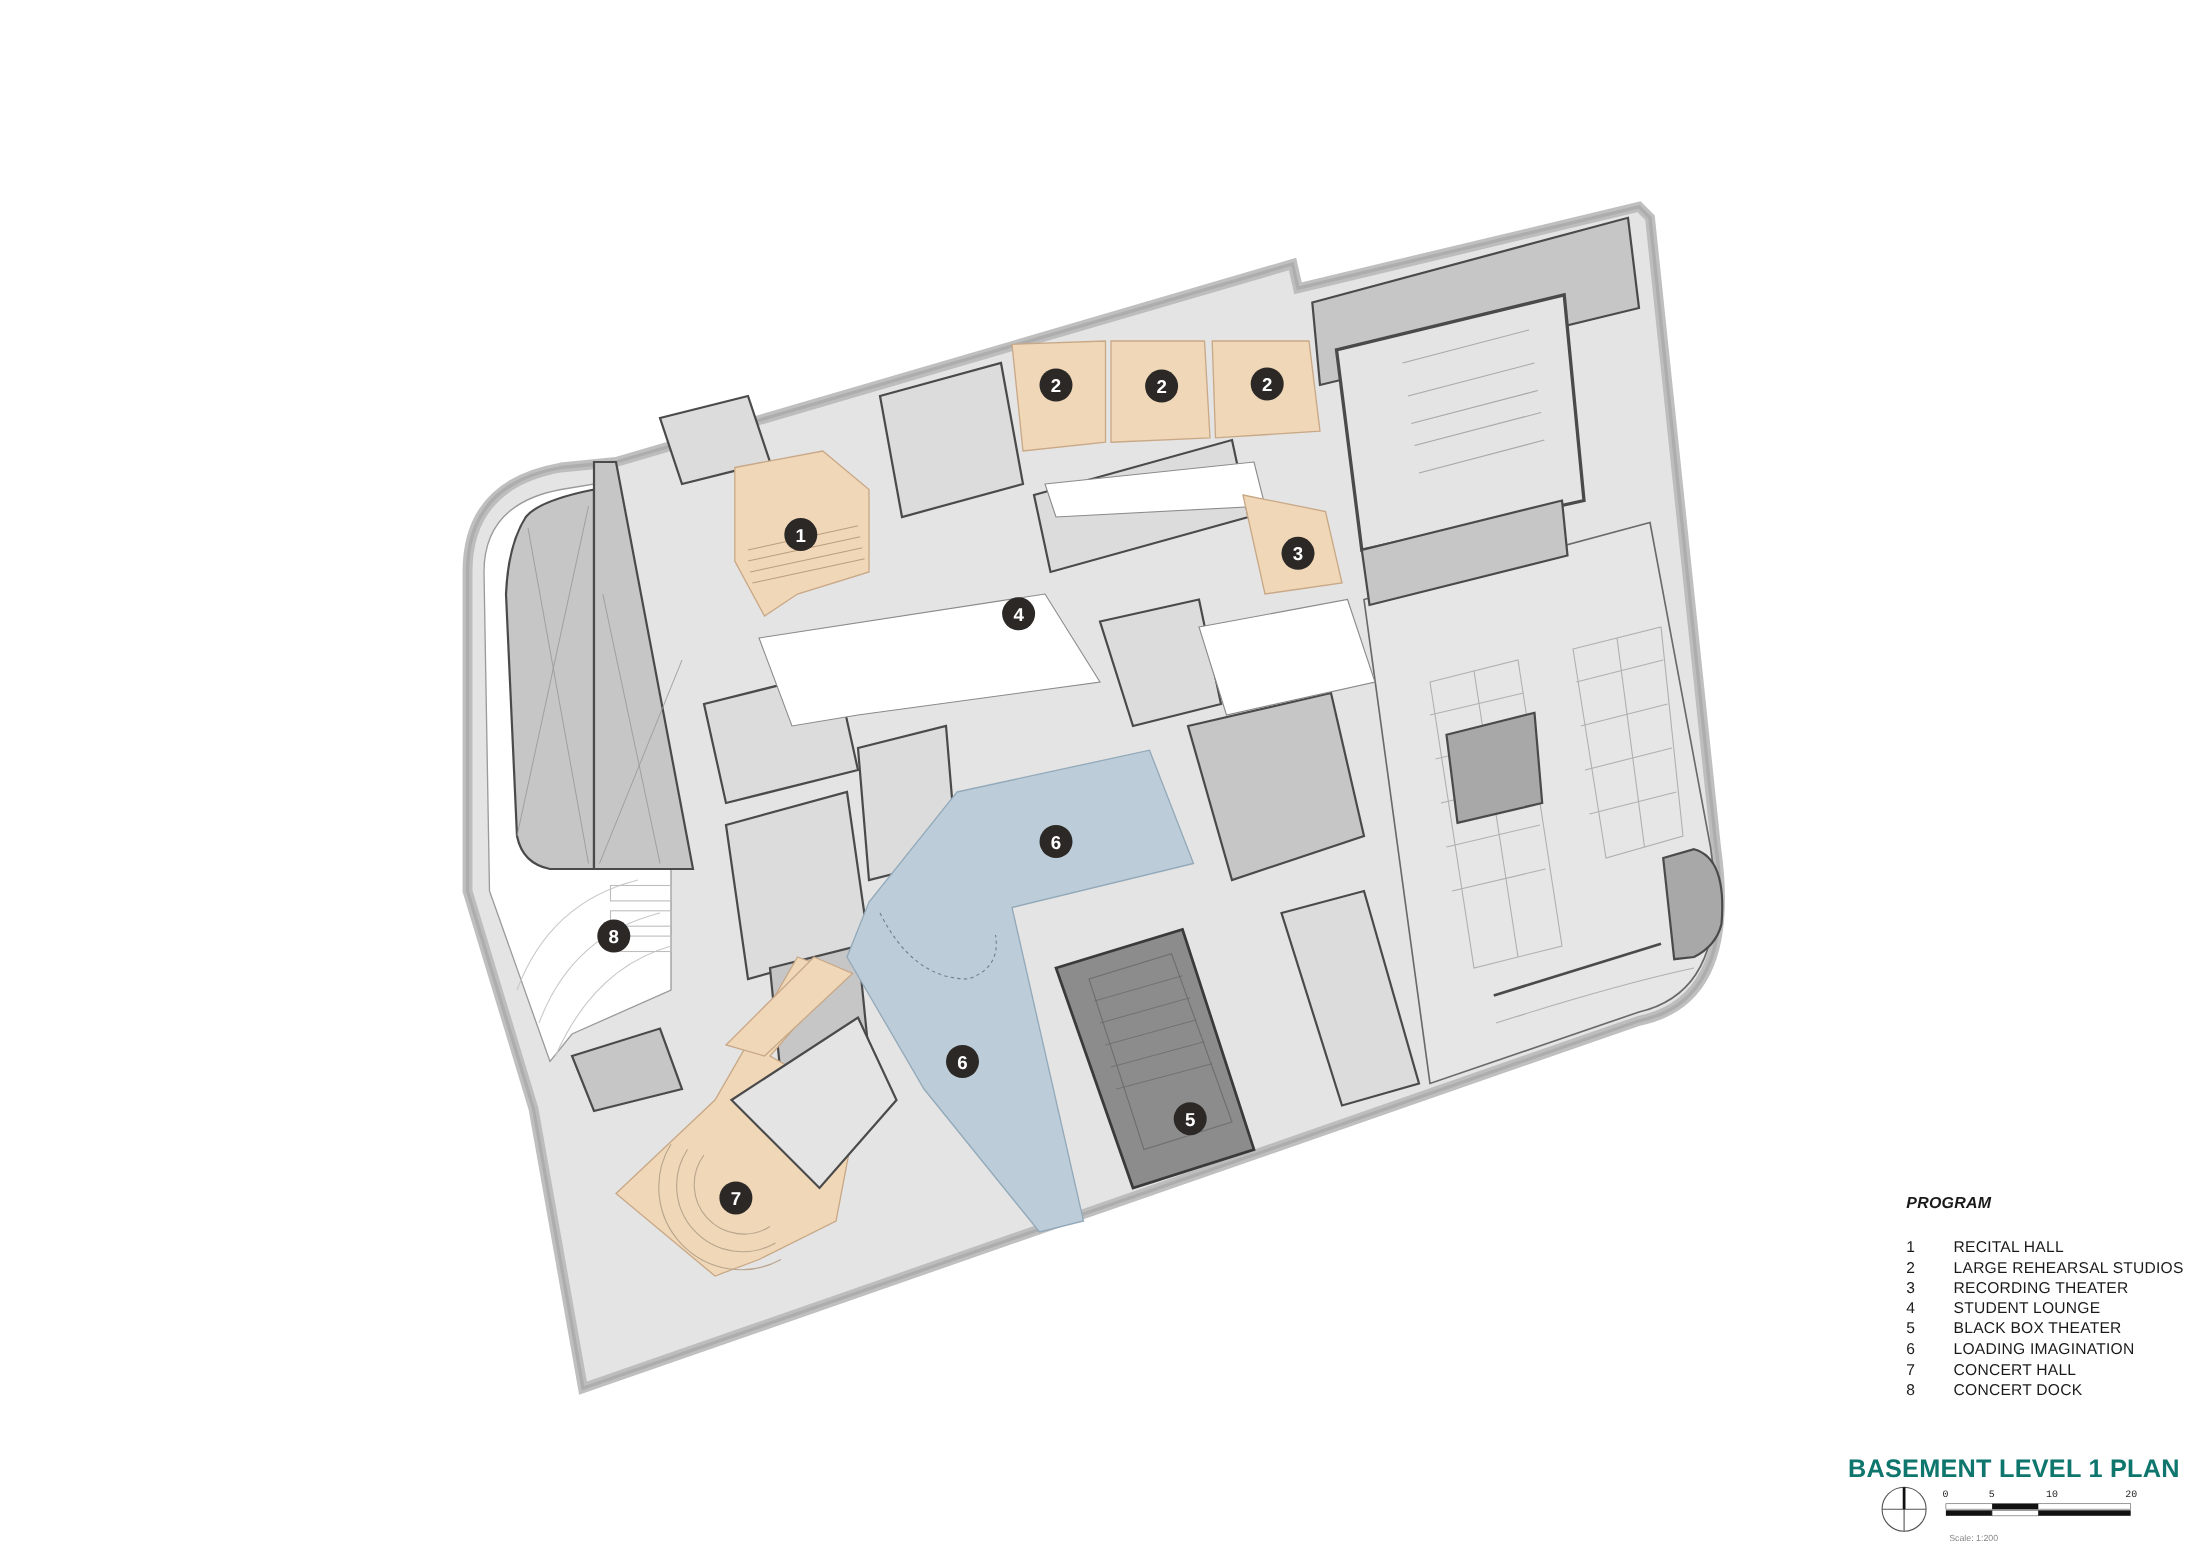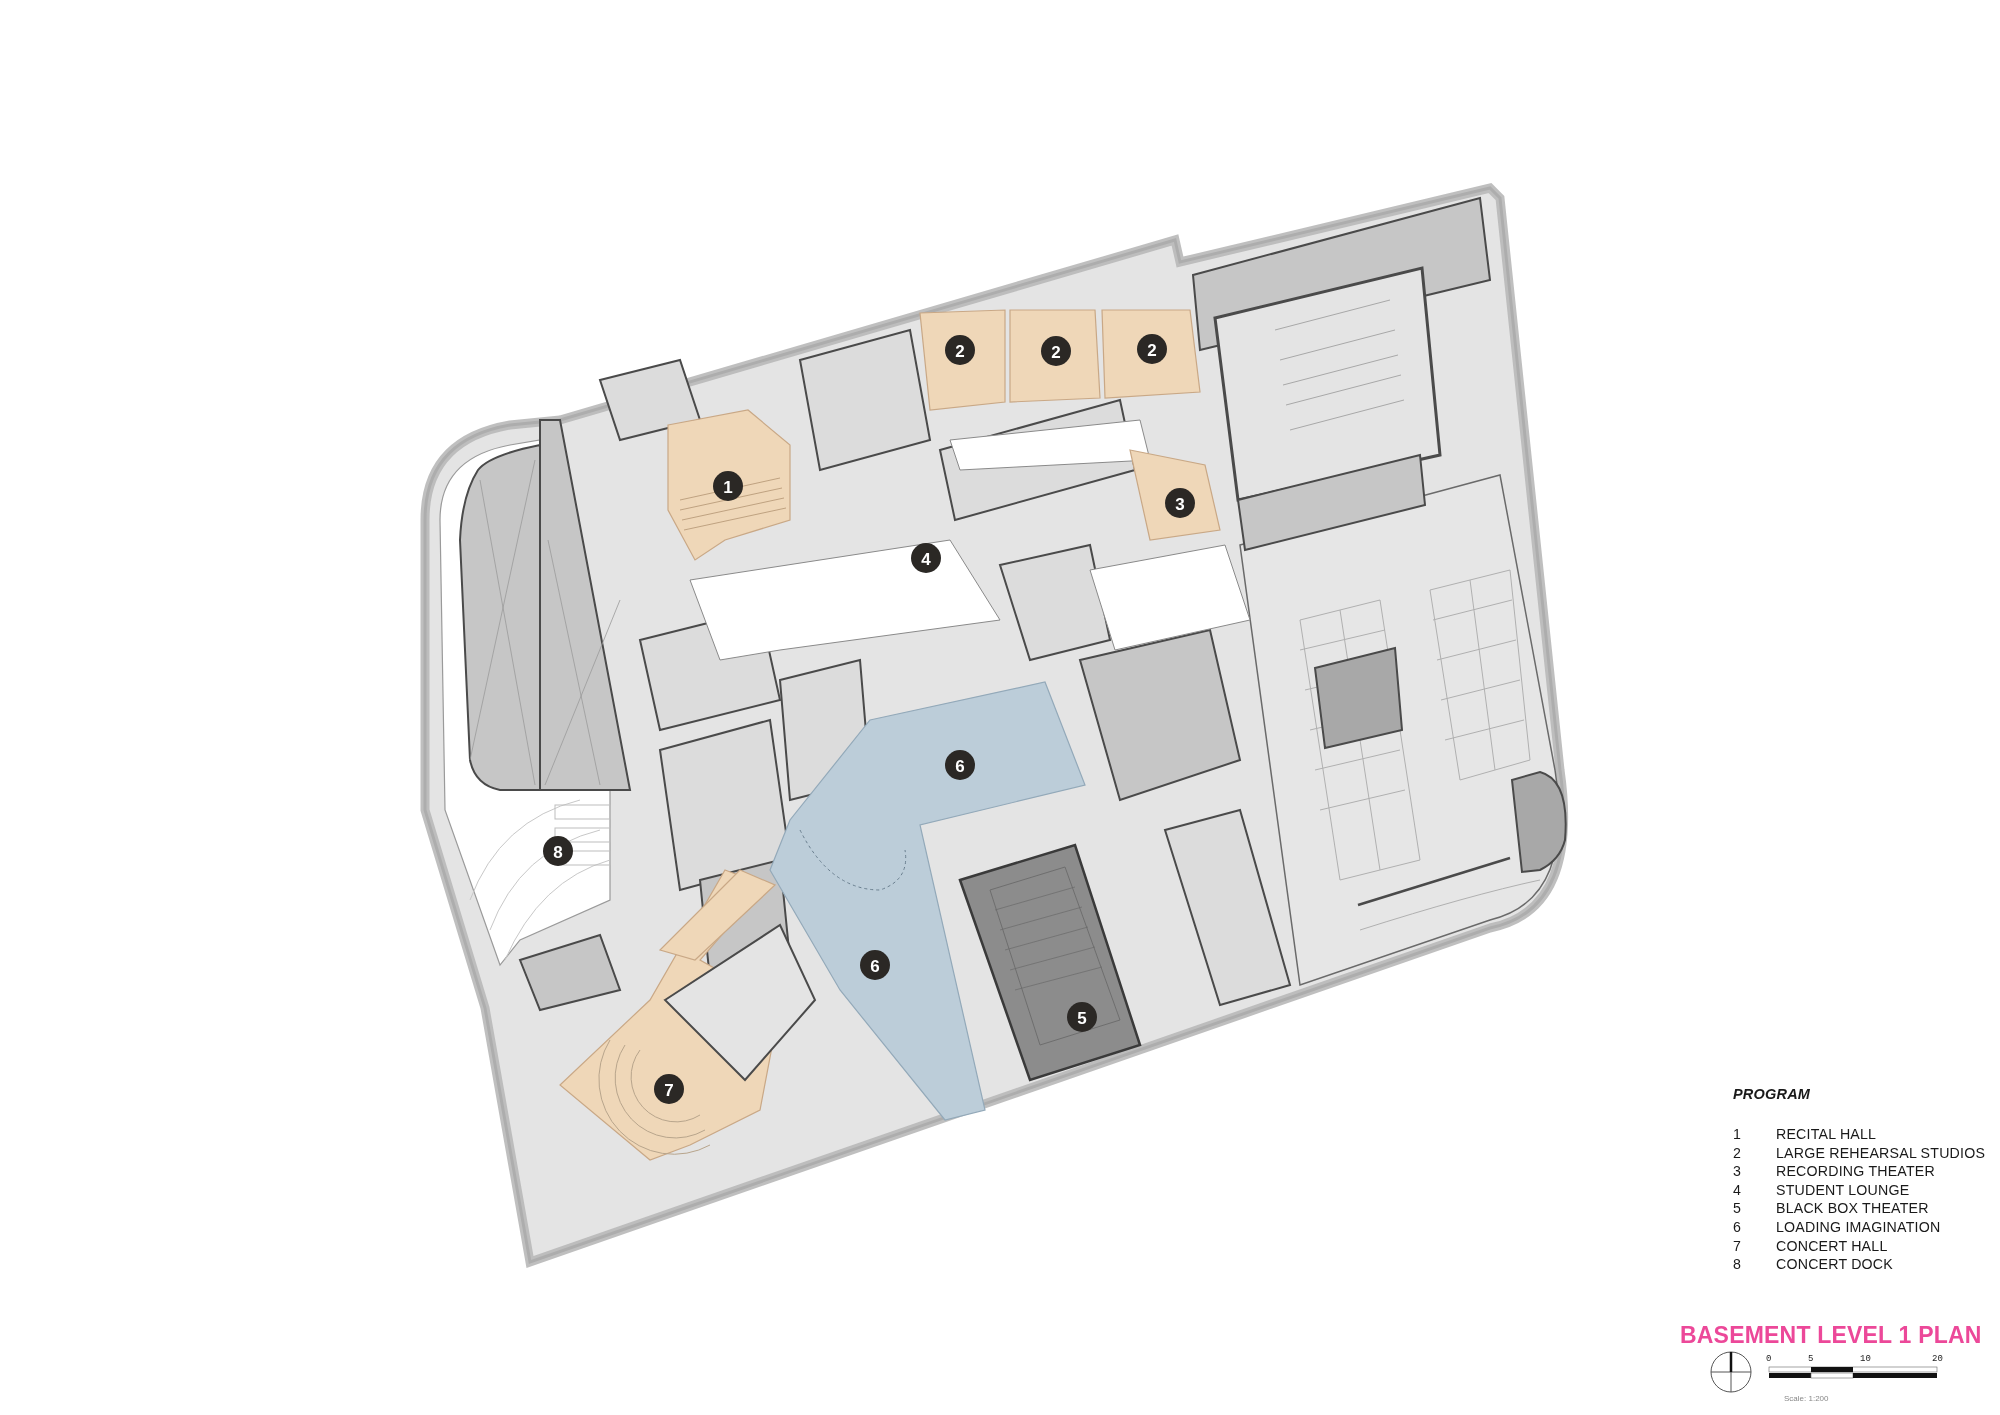--- a/index.html
+++ b/index.html
@@ -4,25 +4,25 @@
 <style>
   html, body { margin: 0; padding: 0; background: #ffffff; }
   body { width: 2000px; height: 1415px; position: relative; overflow: hidden; font-family: "Liberation Sans", sans-serif; }
   #plan { position: absolute; left: 0; top: 0; width: 2000px; height: 1415px; }
   .zone-marker circle { fill: #2b2825; }
   .zone-marker text { fill: #ffffff; font-family: "Liberation Sans", sans-serif; font-weight: bold; font-size: 17px; text-anchor: middle; dominant-baseline: central; }
   .legend { position: absolute; left: 1733px; top: 1086px; width: 260px; color: #1a1a1a; }
   .legend-title { font-weight: bold; font-size: 14.5px; letter-spacing: 0.2px; margin-bottom: 23px; font-style: italic; }
   .legend-row { display: flex; font-size: 14.2px; line-height: 18.6px; letter-spacing: 0.2px; }
   .legend-num { width: 43px; }
-  .sheet-title { position: absolute; left: 1680px; top: 1322px; font-size: 23px; font-weight: bold; color: #ec4899; letter-spacing: 0.2px; }
+  .sheet-title { position: absolute; left: 1680px; top: 1322px; font-size: 23px; font-weight: bold; color: #0f766e; letter-spacing: 0.2px; }
   .north { position: absolute; left: 1709px; top: 1350px; width: 44px; height: 44px; }
   .scalebar { position: absolute; left: 1768px; top: 1354px; width: 200px; height: 50px; }
   .scale-tick { position: absolute; top: 0; font-size: 9px; color: #222; font-family: "Liberation Mono", monospace; }
-  .scale-note { position: absolute; left: 16px; top: 40px; font-size: 8px; color: #888; }
+  .scale-note { position: absolute; left: 4px; top: 40px; font-size: 8px; color: #888; }
 </style>
 </head>
 <body>
 
 <svg id="plan" viewBox="0 0 2000 1415" xmlns="http://www.w3.org/2000/svg">
 
   <g>
     <path d="M 560 420 L 1175 240 L 1180 262 L 1490 188 L 1500 198 L 1560 770 Q 1580 910 1490 928 L 530 1262 L 485 1008 L 425 810 L 425 520 Q 425 440 510 425 Z" fill="#e4e4e4" stroke="#4a4a4a" stroke-width="3"></path>
     <path d="M 560 420 L 1175 240 L 1180 262 L 1490 188 L 1500 198 L 1560 770 Q 1580 910 1490 928 L 530 1262 L 485 1008 L 425 810 L 425 520 Q 425 440 510 425 Z" fill="none" stroke="#b8b8b8" stroke-width="9" transform="translate(0,0)" opacity="0.9"></path>
   </g>

